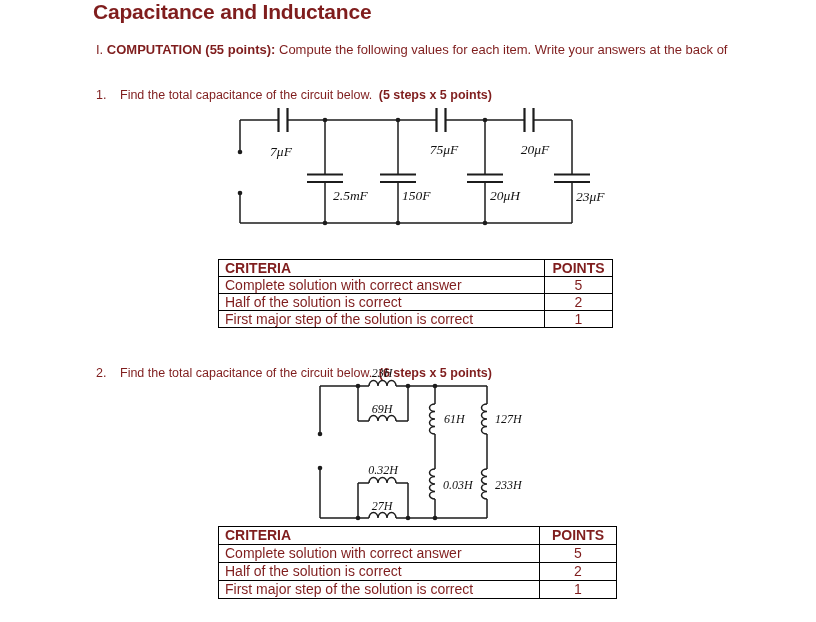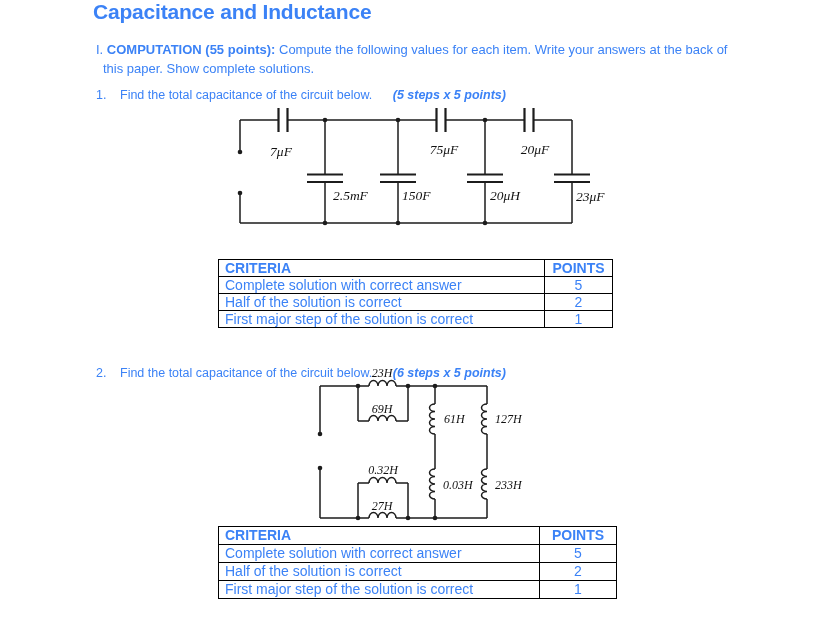--- a/index.html
+++ b/index.html
@@ -1,29 +1,29 @@
 <!DOCTYPE html>
 <html><head>
 <meta charset="utf-8">
 <style>
   html,body { margin:0; padding:0; background:#ffffff; }
   .page {
     position:relative; width:816px; height:622px; background:#ffffff;
-    font-family:"Liberation Sans", sans-serif; color:#3b82f6; overflow:hidden;
+    font-family:"Liberation Sans", sans-serif; color:#7f1d1d; overflow:hidden;
   }
   .title {
     position:absolute; left:93px; top:0; margin:0;
     font-size:21px; font-weight:bold; letter-spacing:-0.2px;
     font-family:"Liberation Sans", sans-serif;
   }
   .intro { position:absolute; left:96px; top:40px; width:700px; font-size:13px; line-height:19px; }
   .intro .l2 { margin-left:7px; }
   .item { position:absolute; left:96px; font-size:12.5px; line-height:15px; white-space:nowrap; }
   .item .inum { display:inline-block; width:24px; }
-  .item b { margin-left:17px;font-style:italic; }
+  .item b { margin-left:3px; }
   #item1 { top:88px; }
   #item2 { top:366px; }
 
   svg.circuit { position:absolute; overflow:visible; }
   #circuit1 { left:228px; top:98px; }
   #circuit2 { left:308px; top:360px; }
   .wire  { fill:none; stroke:#1c1c1c; stroke-width:1.5; }
   .plate { fill:none; stroke:#1c1c1c; stroke-width:2.2; }
   .coil  { fill:none; stroke:#1c1c1c; stroke-width:1.5; }
   .node  { fill:#1c1c1c; stroke:none; }
@@ -53,21 +53,20 @@
 
 <div class="page">
 
   <h1 class="title">Capacitance and Inductance</h1>
 
   <div class="intro">
     <div class="l1"><span>I.</span>
       <b>COMPUTATION (55 points):</b>
       <span>Compute the following values for each item. Write your answers at the back of</span>
     </div>
-    <div class="l2">this paper. Show complete solutions.</div>
   </div>
 
   <div class="item" id="item1">
     <span class="inum">1.</span><span>Find the total capacitance of the circuit below.</span>
     <b>(5 steps x 5 points)</b>
   </div>
 
   <svg id="circuit1" class="circuit" width="390" height="134" viewBox="228 98 390 134">
     <g>
       <path class="wire" d="M240 120 H278.5 M287.5 120 H436.5 M445.5 120 H524.5 M533.5 120 H572

